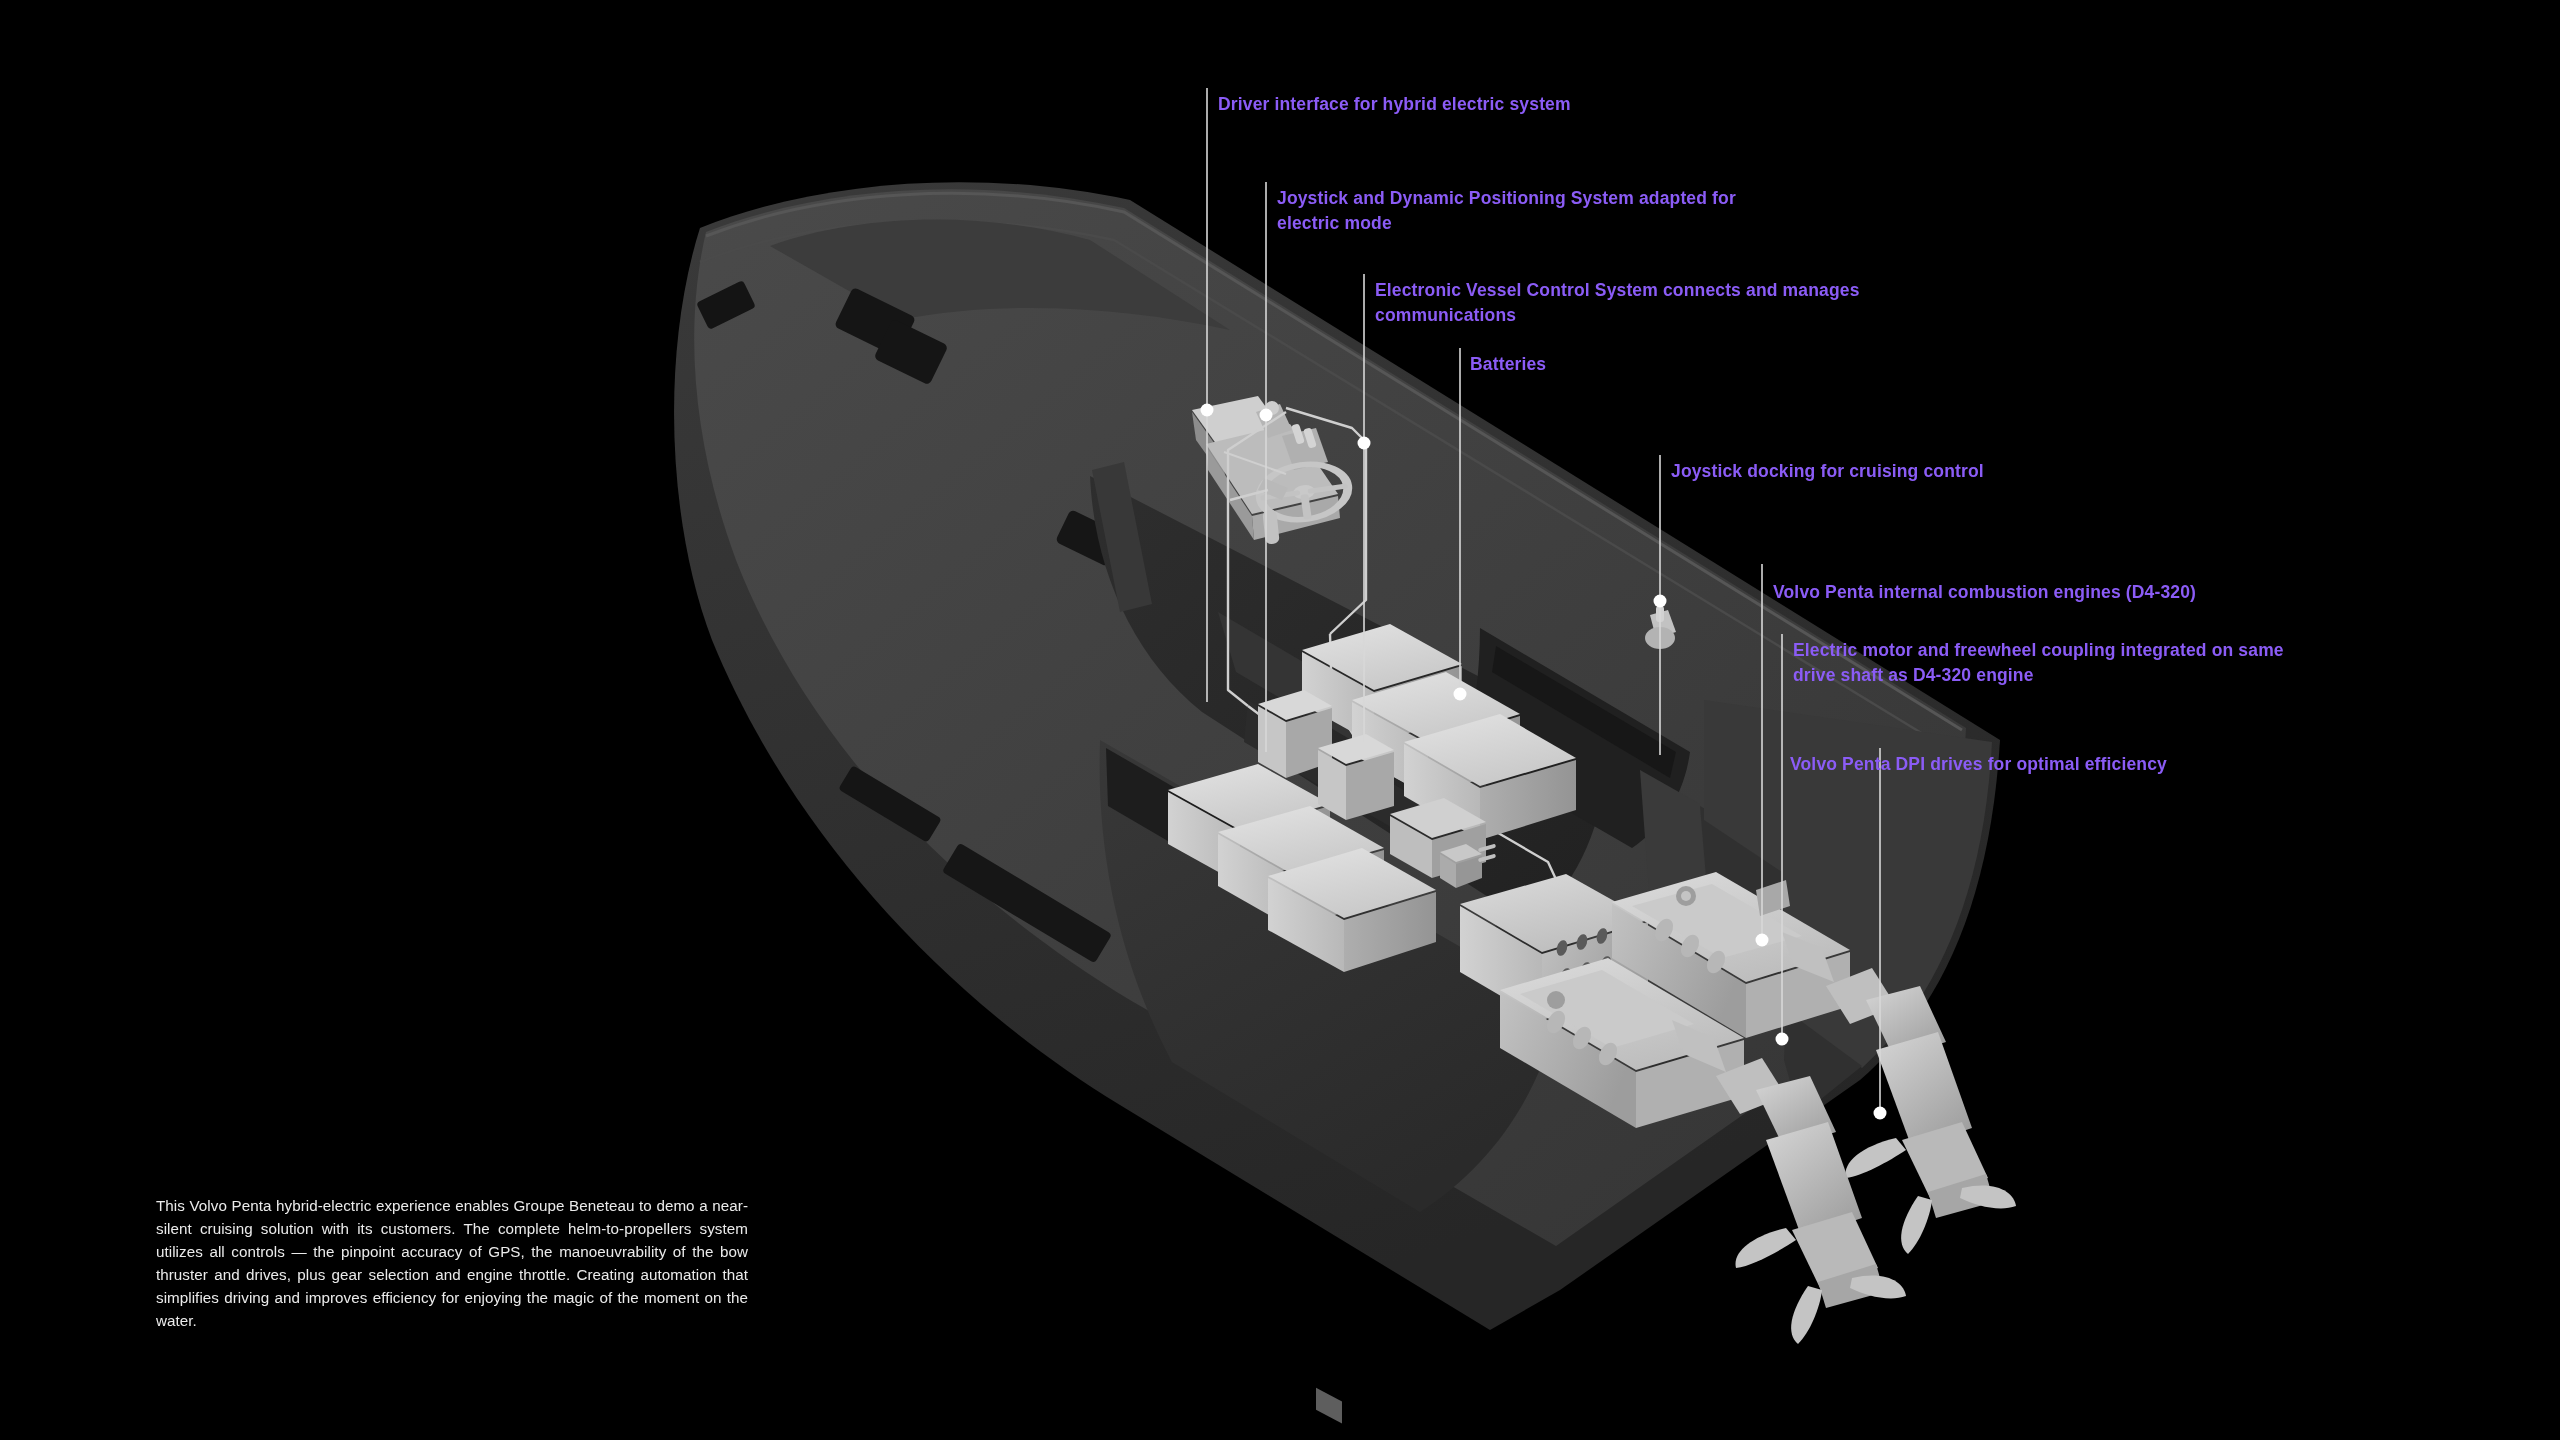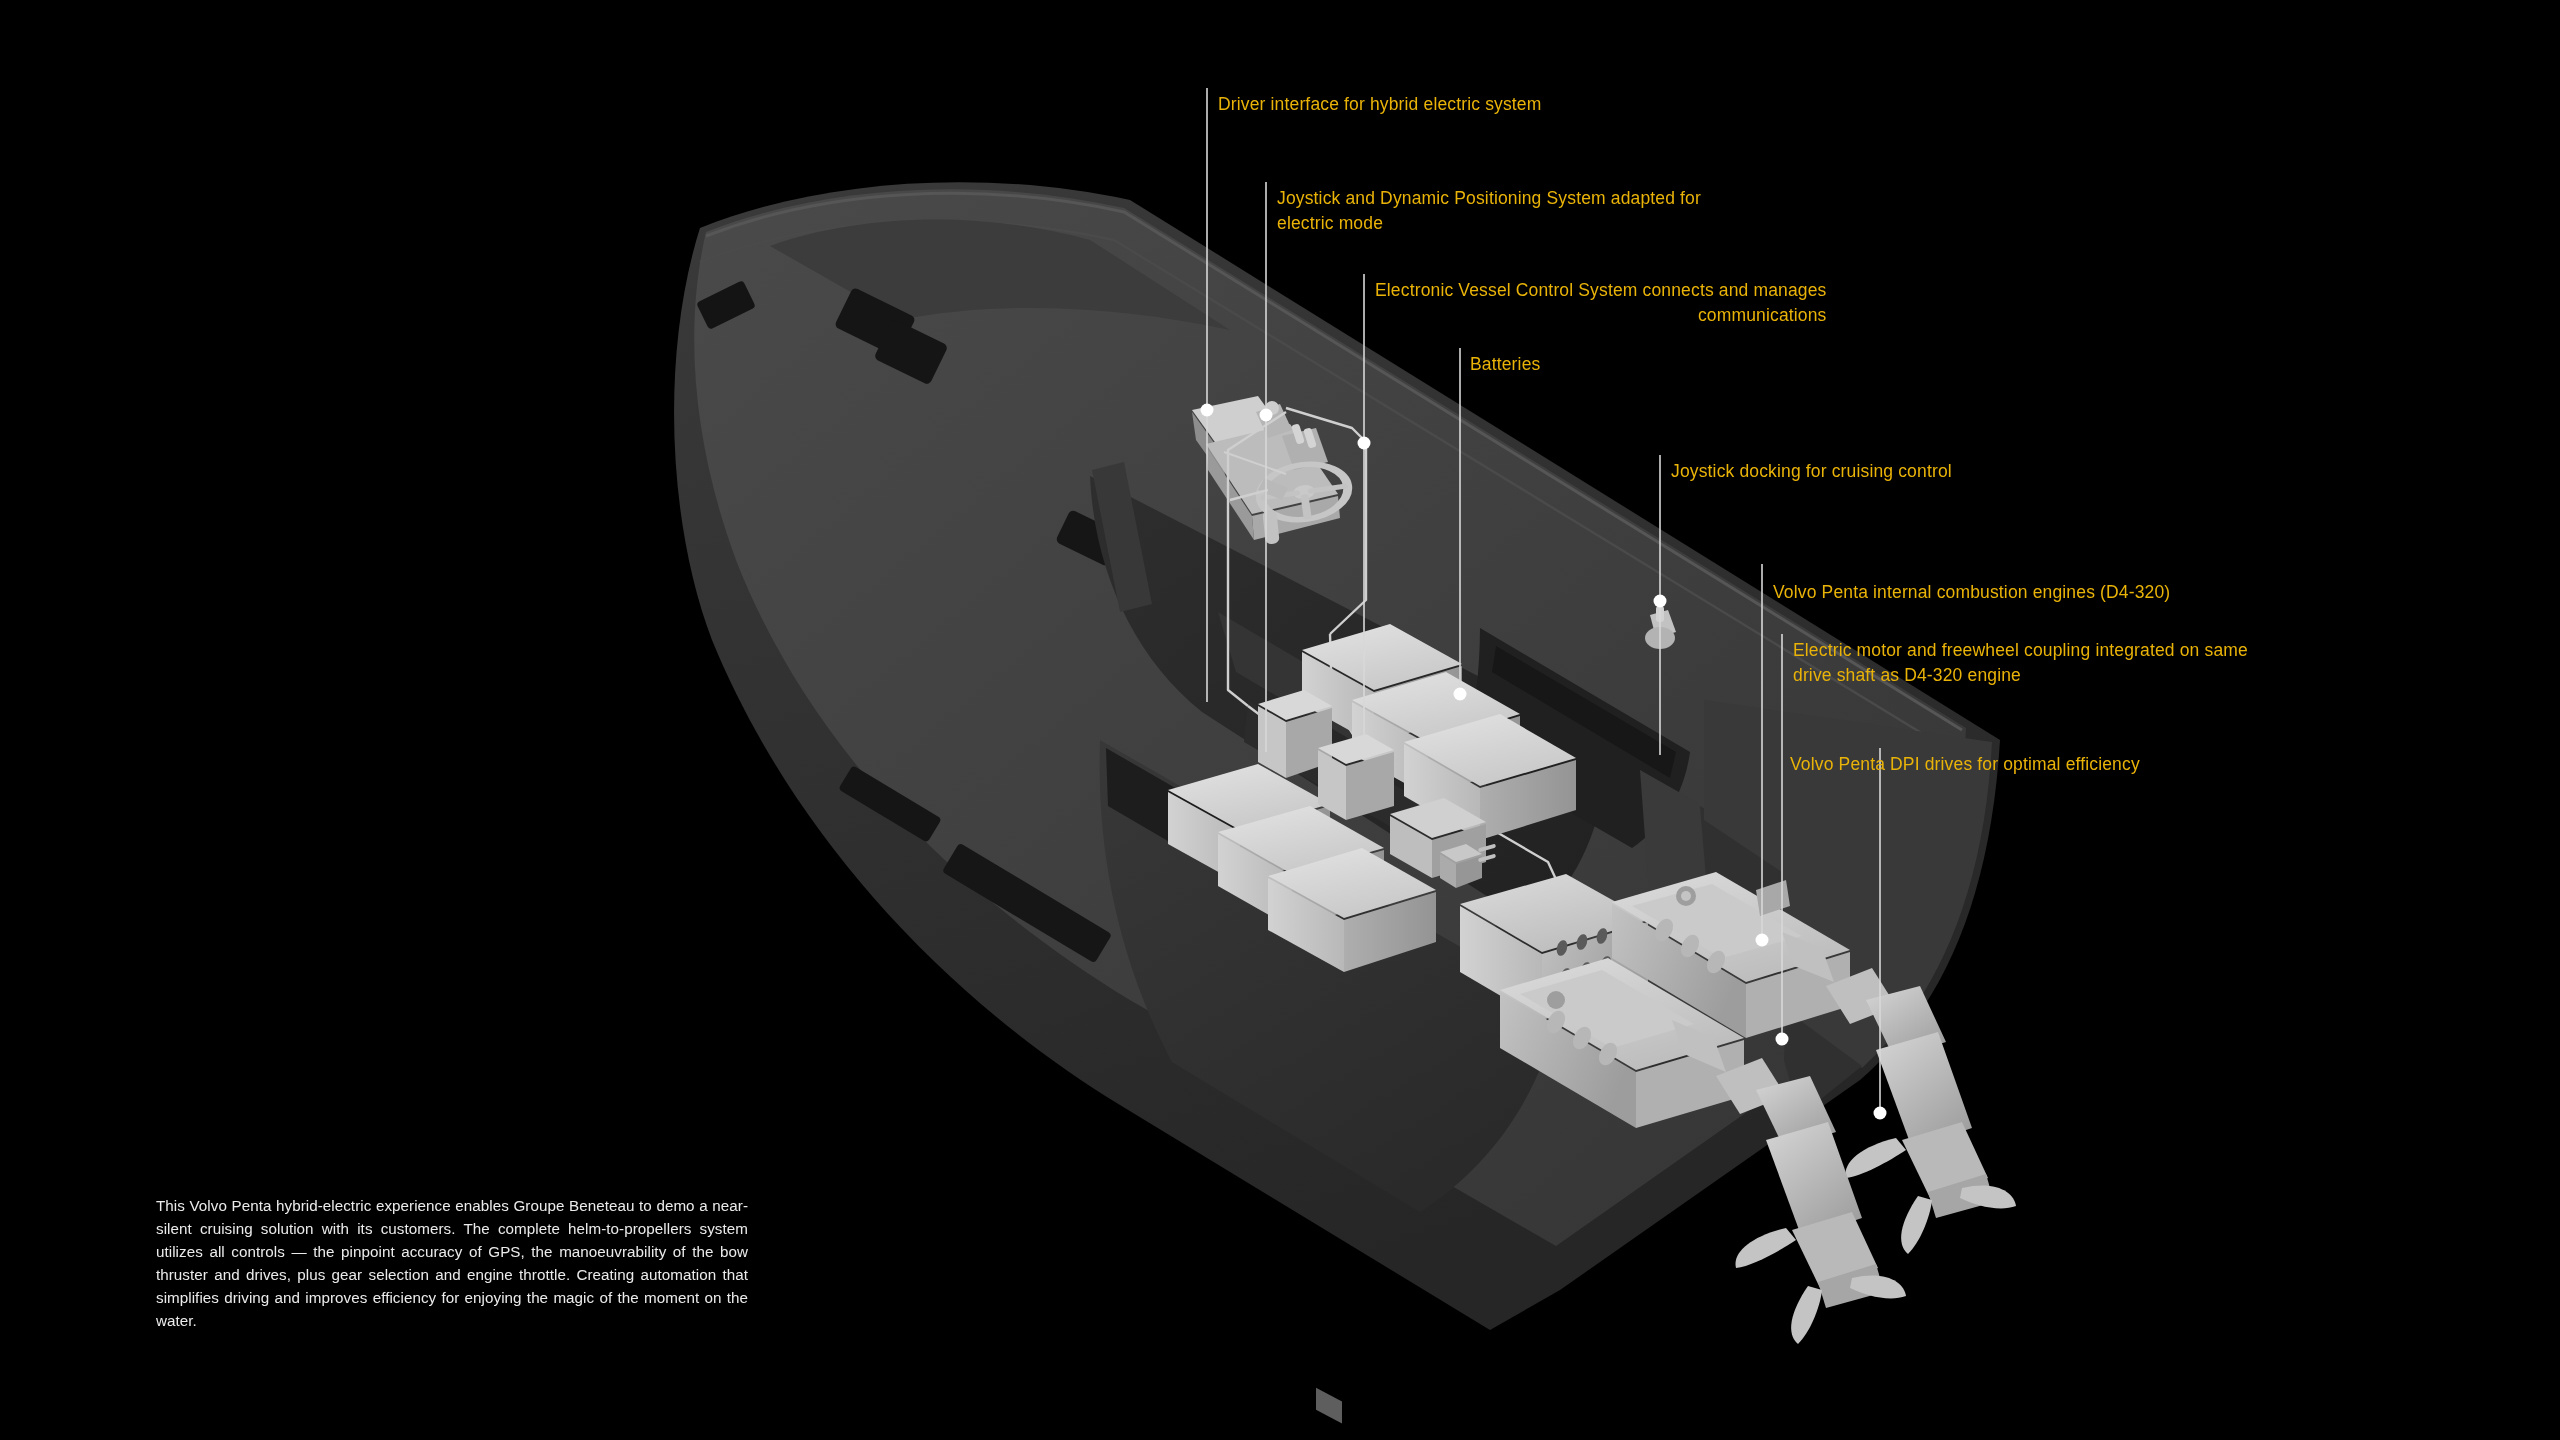--- a/index.html
+++ b/index.html
@@ -26,23 +26,24 @@
     top: 0;
     width: 2560px;
     height: 1440px;
   }
   
   .callout {
     position: absolute;
     font-size: 17.5px;
     line-height: 1.42;
     letter-spacing: 0.15px;
-    color: #eab308;
+    color: #8b5cf6;
     white-space: pre-line;
     pointer-events: auto;
+    font-weight: bold;
   }
   
   #caption {
     position: absolute;
     left: 140px;
     top: 1178px;
     width: 600px;
   }
   #caption-title {
     font-size: 32px;
@@ -375,21 +376,21 @@
         <circle cx="1762" cy="940" r="6.5"></circle>
         <circle cx="1782" cy="1039" r="6.5"></circle>
         <circle cx="1880" cy="1113" r="6.5"></circle>
       </g>
   </svg>
 
   <div id="callout-layer">
       <div class="callout" style="left: 1218px; top: 92px;">Driver interface for hybrid electric system</div>
       <div class="callout" style="left: 1277px; top: 186px;">Joystick and Dynamic Positioning System adapted for
 electric mode</div>
-      <div class="callout" style="left: 1375px; top: 278px; text-align: right;">Electronic Vessel Control System connects and manages
+      <div class="callout" style="left: 1375px; top: 278px;">Electronic Vessel Control System connects and manages
 communications</div>
       <div class="callout" style="left: 1470px; top: 352px;">Batteries</div>
       <div class="callout" style="left: 1671px; top: 459px;">Joystick docking for cruising control</div>
       <div class="callout" style="left: 1773px; top: 568px; margin-top: 12px;">Volvo Penta internal combustion engines (D4-320)</div>
       <div class="callout" style="left: 1793px; top: 638px;">Electric motor and freewheel coupling integrated on same
 drive shaft as D4-320 engine</div>
       <div class="callout" style="left: 1790px; top: 752px;">Volvo Penta DPI drives for optimal efficiency</div>
     </div>
 
   <div id="caption">

